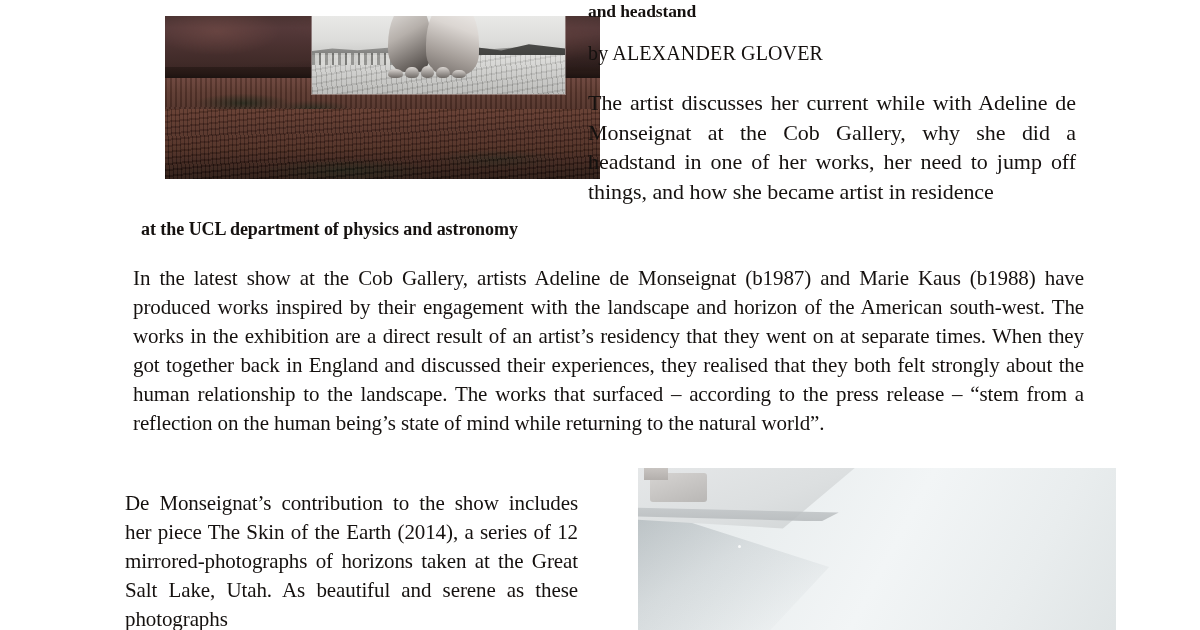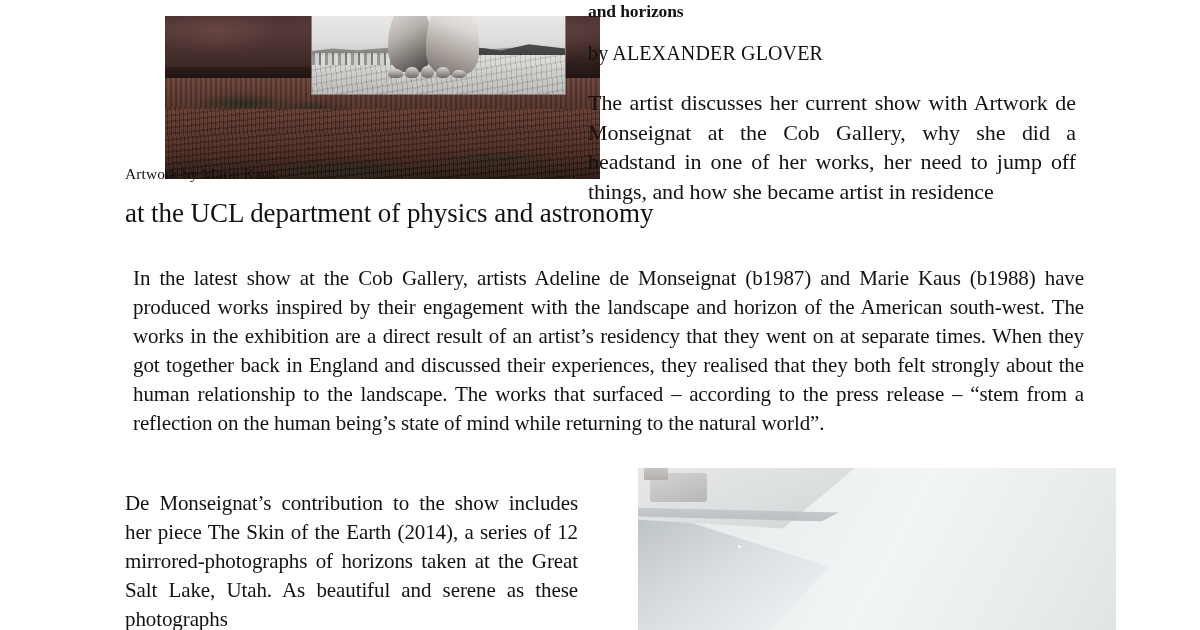--- a/index.html
+++ b/index.html
@@ -225,24 +225,25 @@
     text-justify: inter-word;
     letter-spacing: -.05px;
   }
 
   
   .standfirst-tail {
     position: absolute;
     left: 125px;
     top: 199px;
     width: 951px;
-    font-size: 27px;
+    font-size: 18px;
     line-height: 29.5px;
-    margin: 0;
+    margin: 16px;
     letter-spacing: -.05px;
+    font-weight: bold;
   }
 
   
   .body-para {
     position: absolute;
     left: 125px;
     top: 256px;
     width: 951px;
     margin: 8px;
     font-size: 21px;
@@ -352,31 +353,30 @@
       <div class="toes">
         <span class="toe t1"></span>
         <span class="toe t2"></span>
         <span class="toe t3"></span>
         <span class="toe t4"></span>
         <span class="toe t5"></span>
       </div>
     </div>
   </figure>
 
-  <figcaption class="artwork-caption">Artwork by Marie Kaus</figcaption>
 
   <div class="head-col">
-    <h1 class="headline-tail">and horizons</h1>
+    <h1 class="headline-tail">and headstand</h1>
 
     <p class="byline">
       <span class="by-word">by</span>
       <span>ALEXANDER GLOVER</span>
     </p>
 
-    <p class="standfirst">The artist discusses her current show with Artwork de Monseignat at the Cob Gallery, why she did a headstand in one of her works, her need to jump off things, and how she became artist in residence</p>
+    <p class="standfirst">The artist discusses her current while with Adeline de Monseignat at the Cob Gallery, why she did a headstand in one of her works, her need to jump off things, and how she became artist in residence</p>
   </div>
 
   <p class="standfirst-tail">at the UCL department of physics and astronomy</p>
 
   <p class="body-para">In the latest show at the Cob Gallery, artists Adeline de Monseignat (b1987) and Marie Kaus (b1988) have produced works inspired by their engagement with the landscape and horizon of the American south-west. The works in the exhibition are a direct result of an artist’s residency that they went on at separate times. When they got together back in England and discussed their experiences, they realised that they both felt strongly about the human relationship to the landscape. The works that surfaced – according to the press release – “stem from a reflection on the human being’s state of mind while returning to the natural world”.</p>
 
   <p class="body-para-2">De Monseignat’s contribution to the show includes her piece The Skin of the Earth (2014), a series of 12 mirrored-photographs of horizons taken at the Great Salt Lake, Utah. As beautiful and serene as these photographs</p>
 
   <figure class="gallery-figure">
     <div class="gallery-wall"></div>

